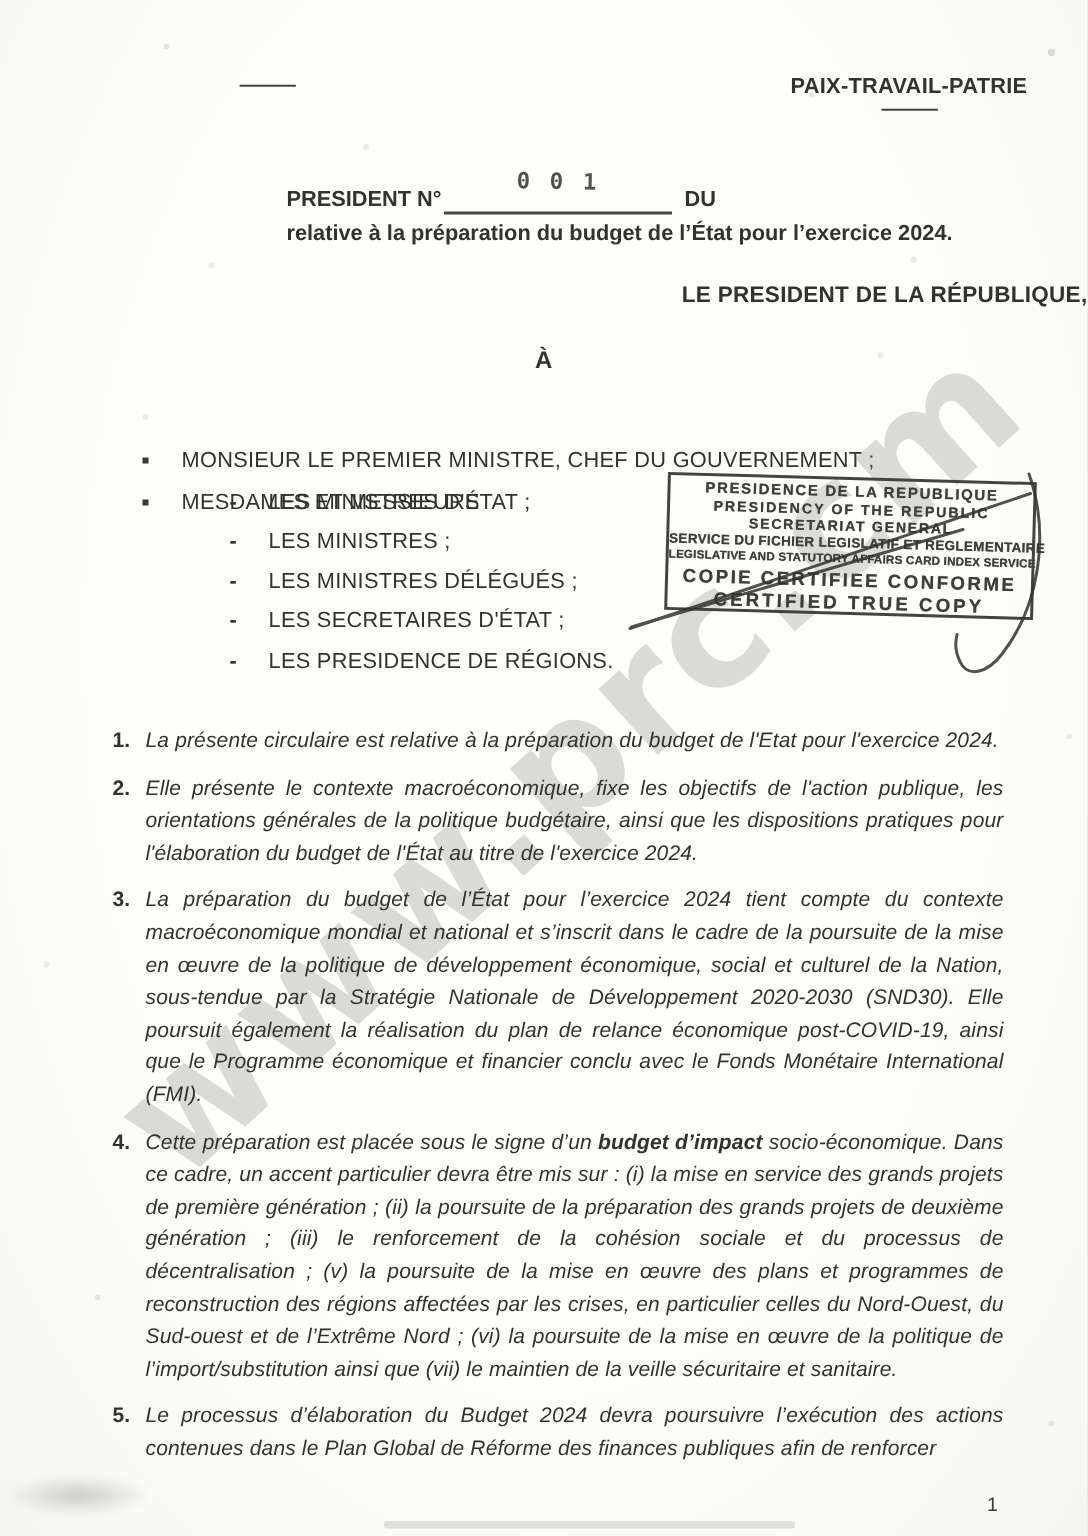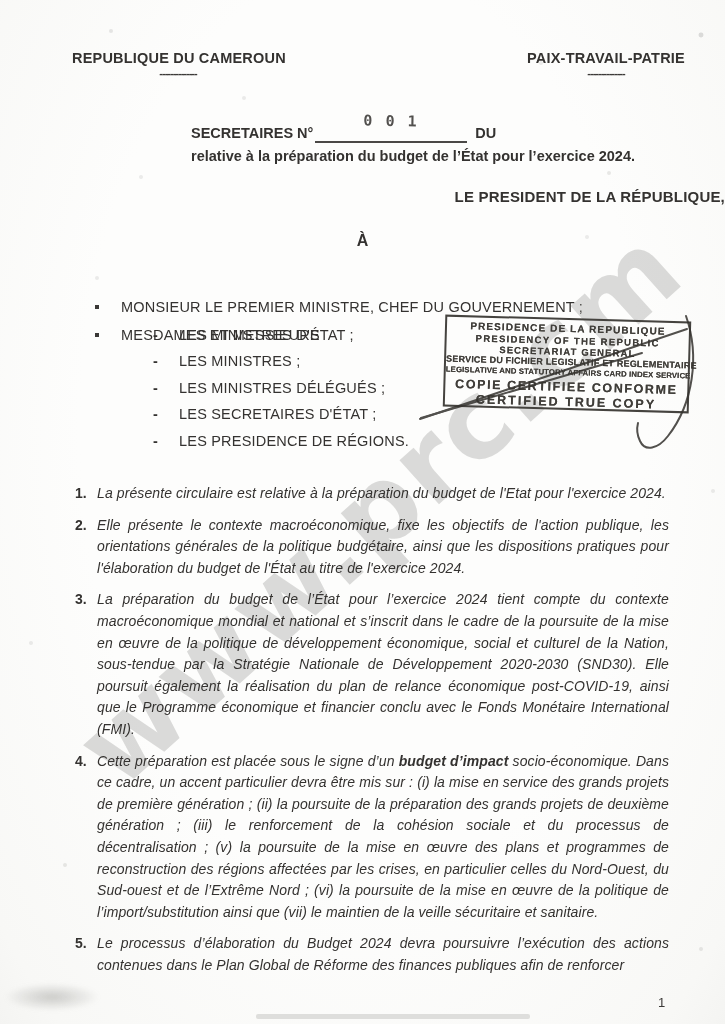--- a/index.html
+++ b/index.html
@@ -84,30 +84,29 @@
 </style>
 </head>
 <body>
 
 <div class="page">
 
   <div class="speckles"></div>
   <div class="watermark">www.prc.cm</div>
 
   <div class="hdr-left">
-    <div class="hdr-title">REPUBLIQUE DU CAMEROUN</div>
     <div class="hdr-dash">--------------</div>
   </div>
   <div class="hdr-right">
     <div class="hdr-title">PAIX-TRAVAIL-PATRIE</div>
     <div class="hdr-dash">--------------</div>
   </div>
 
   <div class="circ-row">
-    <span class="circ-label">SECRETAIRES N°</span><span class="blank-slot slot-num"><span class="stamped stamp-num">0 0 1</span></span><span class="circ-du">DU</span>
+    <span class="circ-label">PRESIDENT N°</span><span class="blank-slot slot-num"><span class="stamped stamp-num">0 0 1</span></span><span class="circ-du">DU</span>
   </div>
 
   <div class="subject">relative à la préparation du budget de l’État pour l’exercice 2024.</div>
   <div class="president">LE PRESIDENT DE LA RÉPUBLIQUE,</div>
   <div class="to-a">À</div>
 
   <div class="bullets">
     <div class="bullet-line">
       <span class="sq"></span>
       <span>MONSIEUR LE PREMIER MINISTRE, CHEF DU GOUVERNEMENT ;</span>

